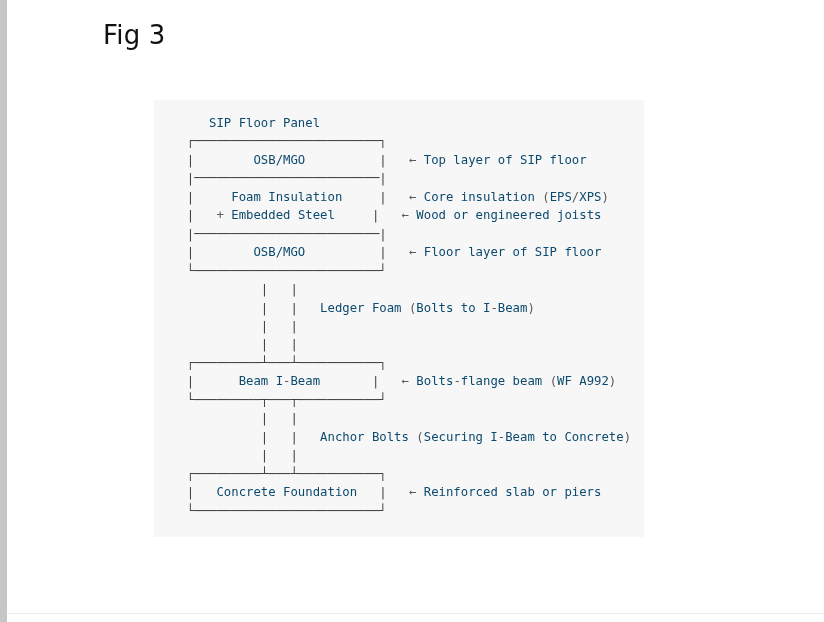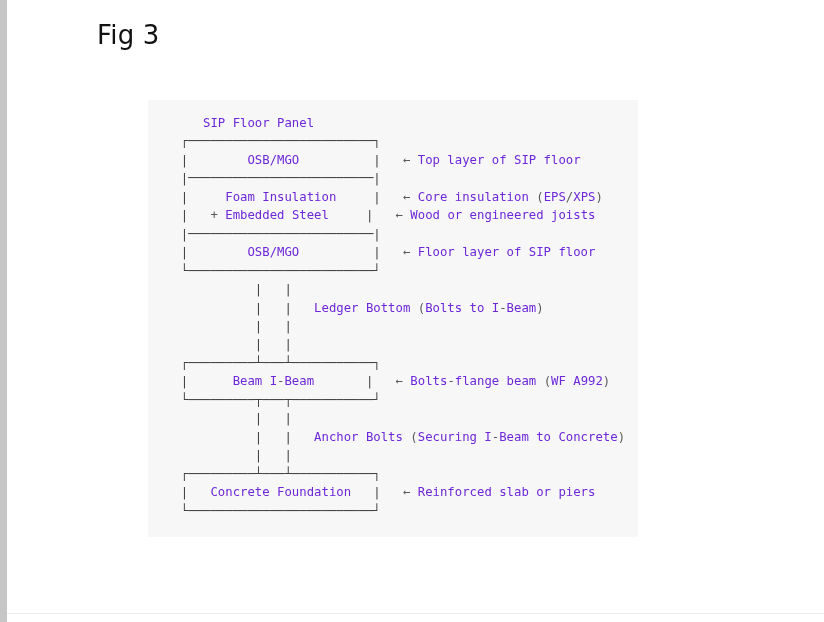--- a/index.html
+++ b/index.html
@@ -30,21 +30,21 @@
     left: 7px;
     top: 613px;
     width: 817px;
     height: 1px;
     background: #ececec;
     z-index: 4;
   }
 
   #page {
     position: absolute;
-    left: 0; top: 0;
+    left: 6px; top: 0;
     width: 817px;
     height: 490px;
     background: #ffffff;
   }
 
   #fig-title {
     position: absolute;
     left: 97px;
     top: 20px;
     font-family: "DejaVu Sans", "Liberation Sans", sans-serif;
@@ -72,21 +72,21 @@
     padding: 0 0 0 18px;
     font-family: "DejaVu Sans Mono", "Liberation Mono", monospace;
     font-size: 12.3px;
     line-height: 18.45px;
     color: #555555;
     white-space: pre;
     letter-spacing: 0px;
   }
 
   
-  .g   { color: #6d28d9; }   
+  .g   { color: #0c4a6e; }   
   .d   { color: #5a5a5a; }   
   .dk  { color: #3f3f3f; }   
 </style>
 </head>
 <body>
 
 <div id="left-gutter"></div>
 
 <div id="page">
 
@@ -96,21 +96,21 @@
 <pre id="ascii-art"><span class="g">     SIP Floor Panel</span>
 <span class="dk">  ┌─────────────────────────┐</span>
 <span><span class="dk">  |</span><span class="g">        OSB/MGO          </span><span class="dk">|</span>   <span class="d">←</span> <span class="g">Top layer of SIP floor</span></span>
 <span class="dk">  |─────────────────────────|</span>
 <span><span class="dk">  |</span><span class="g">     Foam Insulation     </span><span class="dk">|</span>   <span class="d">←</span> <span class="g">Core insulation </span><span class="d">(</span><span class="g">EPS</span><span class="d">/</span><span class="g">XPS</span><span class="d">)</span></span>
 <span><span class="dk">  |</span>   <span class="d">+</span><span class="g"> Embedded Steel     </span><span class="dk">|</span>   <span class="d">←</span> <span class="g">Wood or engineered joists</span></span>
 <span class="dk">  |─────────────────────────|</span>
 <span><span class="dk">  |</span><span class="g">        OSB/MGO          </span><span class="dk">|</span>   <span class="d">←</span> <span class="g">Floor layer of SIP floor</span></span>
 <span class="dk">  └─────────────────────────┘</span>
 <span class="dk">            |   |</span>
-<span><span class="dk">            |   |</span>   <span class="g">Ledger Bottom </span><span class="d">(</span><span class="g">Bolts to I</span><span class="d">-</span><span class="g">Beam</span><span class="d">)</span></span>
+<span><span class="dk">            |   |</span>   <span class="g">Ledger Foam </span><span class="d">(</span><span class="g">Bolts to I</span><span class="d">-</span><span class="g">Beam</span><span class="d">)</span></span>
 <span class="dk">            |   |</span>
 <span class="dk">            |   |</span>
 <span class="dk">  ┌─────────┴───┴───────────┐</span>
 <span><span class="dk">  |</span><span class="g">      Beam I</span><span class="d">-</span><span class="g">Beam       </span><span class="dk">|</span>   <span class="d">←</span> <span class="g">Bolts</span><span class="d">-</span><span class="g">flange beam </span><span class="d">(</span><span class="g">WF A992</span><span class="d">)</span></span>
 <span class="dk">  └─────────┬───┬───────────┘</span>
 <span class="dk">            |   |</span>
 <span><span class="dk">            |   |</span>   <span class="g">Anchor Bolts </span><span class="d">(</span><span class="g">Securing I</span><span class="d">-</span><span class="g">Beam to Concrete</span><span class="d">)</span></span>
 <span class="dk">            |   |</span>
 <span class="dk">  ┌─────────┴───┴───────────┐</span>
 <span><span class="dk">  |</span><span class="g">   Concrete Foundation   </span><span class="dk">|</span>   <span class="d">←</span> <span class="g">Reinforced slab or piers</span></span>

